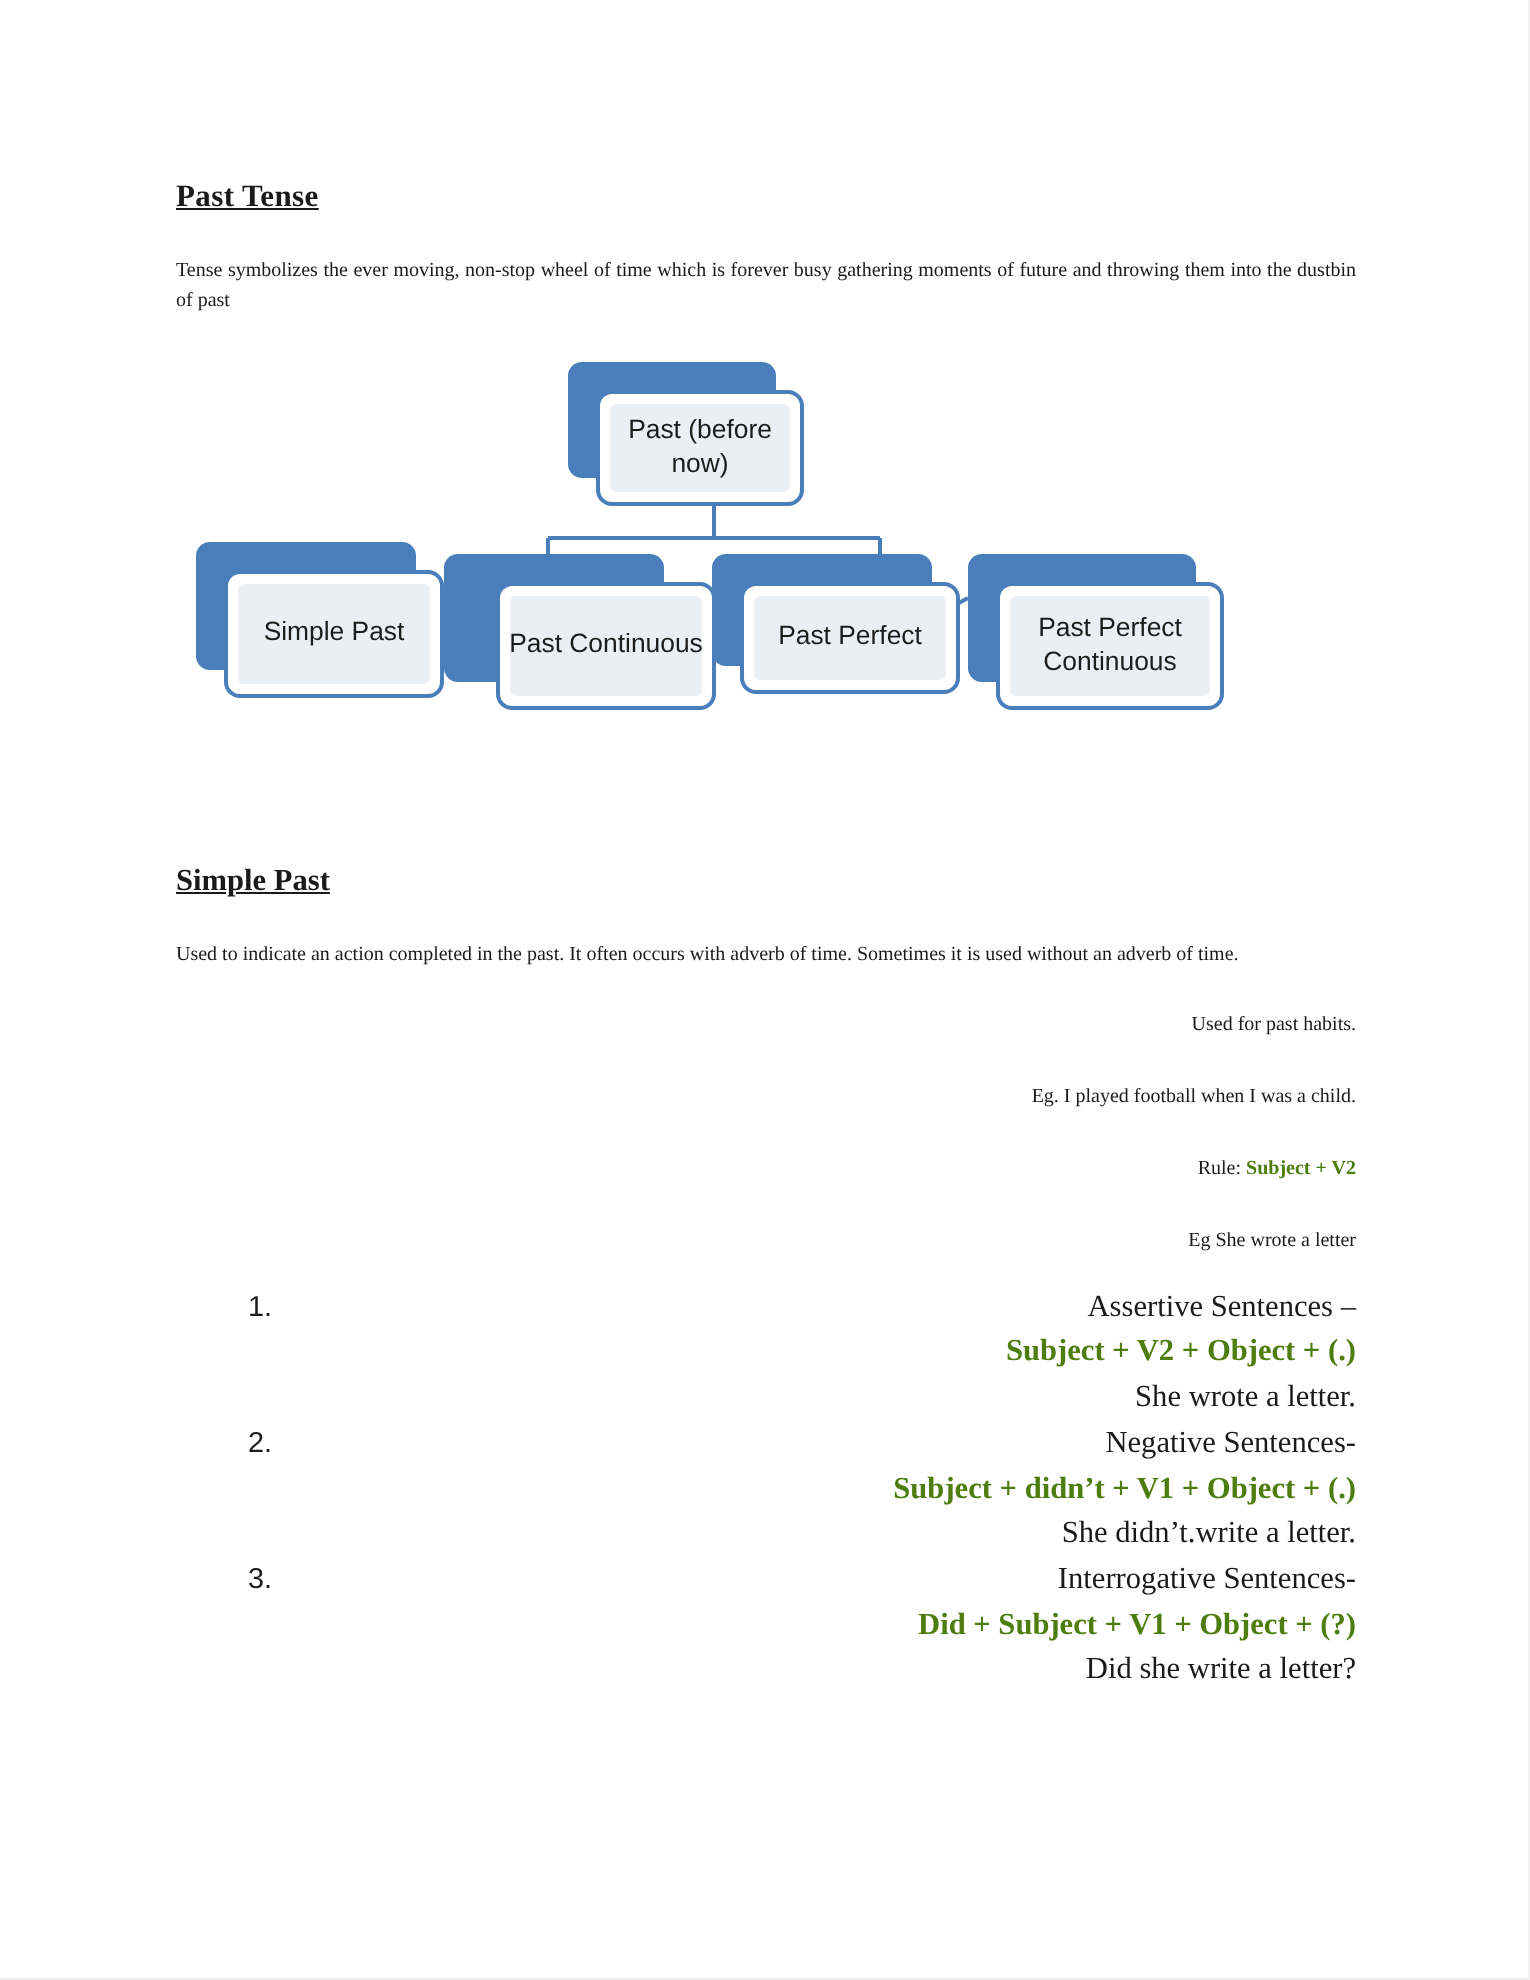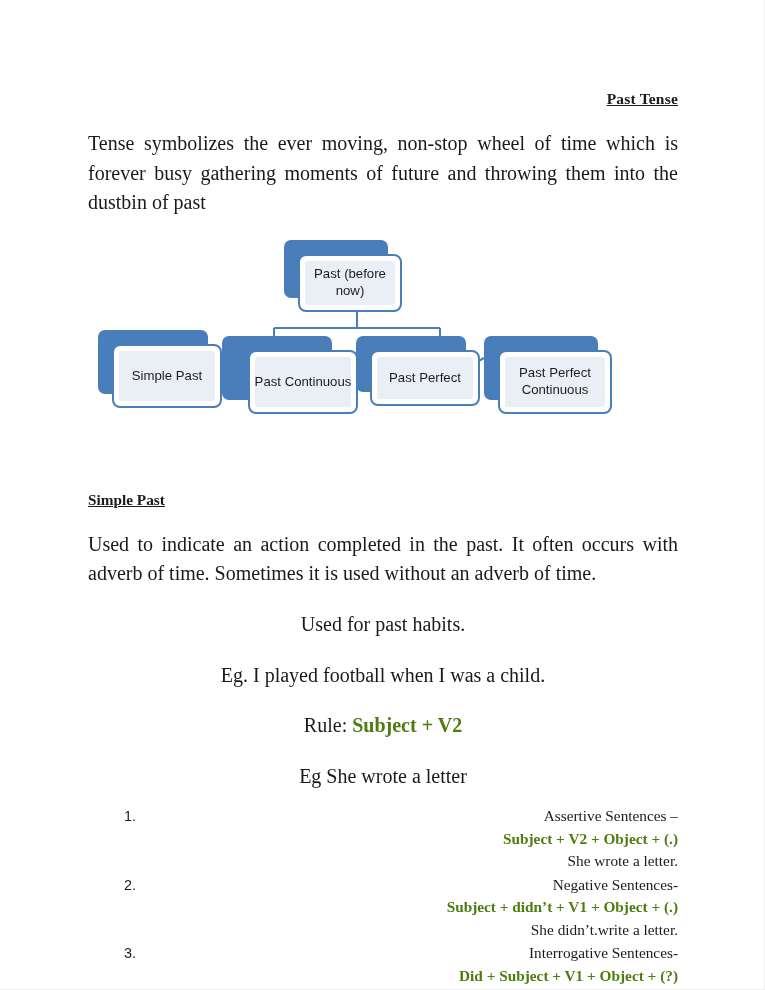--- a/index.html
+++ b/index.html
@@ -25,37 +25,37 @@
   }
   .content {
     position: absolute;
     left: 88px;
     top: 0;
     width: 590px;
   }
 
   
   .doc-title {
-    text-align: right;
+    text-align: left;
     font-size: 15.5px;
     font-weight: bold;
     text-decoration: underline;
     margin-top: 90px;
     letter-spacing: 0.2px;
   }
 
   
   .para {
-    font-size: 20px;
+    font-size: 10px;
     line-height: 1.48;
     text-align: justify;
     margin-top: 21px;
   }
   .para.loose { text-align: justify; }
-  .para.flat  { text-align: center; }
+  .para.flat  { text-align: right; }
 
   
   .section-head {
     font-size: 15.3px;
     font-weight: bold;
     text-decoration: underline;
     margin-top: 30px;
   }
 
   .red {

